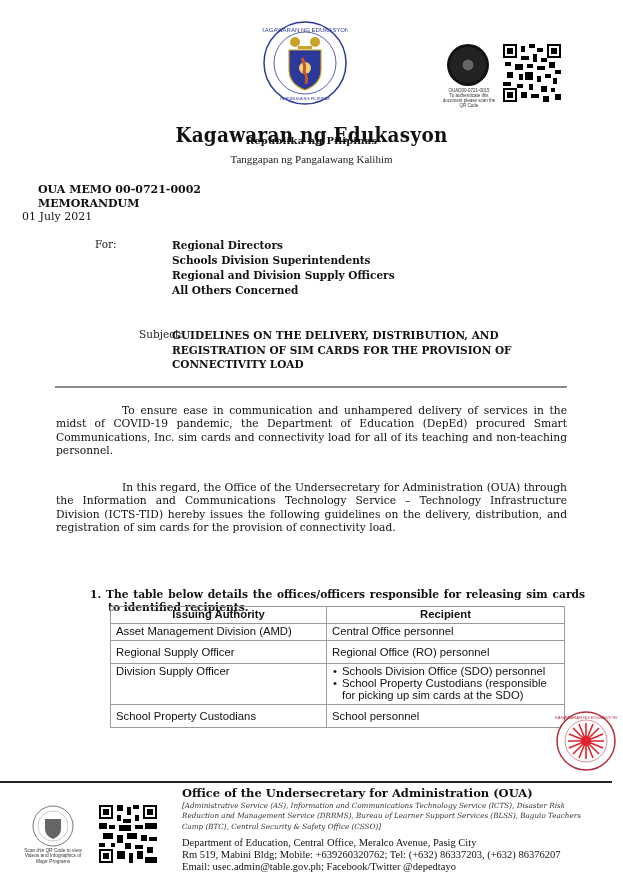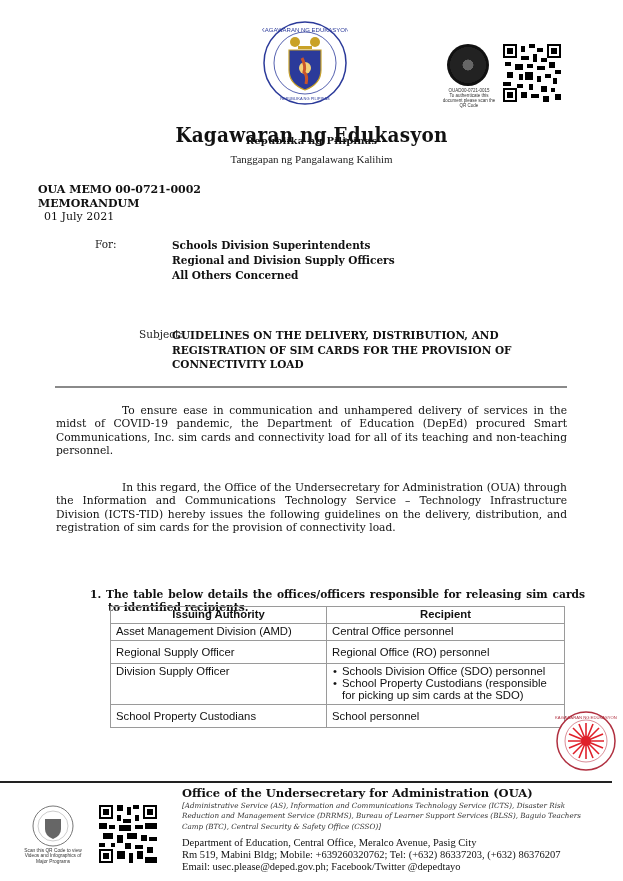--- a/index.html
+++ b/index.html
@@ -10,21 +10,21 @@
   .stamp-area { left:447px; top:44px; width:120px; height:62px; }
   .stamp-circle { position:absolute; left:0; top:0; width:42px; height:42px; border-radius:50%; background:radial-gradient(circle,#666 0 18%,#222 19% 60%,#111 61% 100%); }
   .stamp-code { position:absolute; left:-6px; top:44px; width:56px; font-family:"Liberation Sans",sans-serif; font-size:4.5px; line-height:5px; color:#333; text-align:center; }
   .qr-top { position:absolute; left:56px; top:0; width:58px; height:58px; }
   .rep { left:0; width:623px; top:135px; text-align:center; font-family:"DejaVu Serif",serif; font-size:10px; font-weight:bold; letter-spacing:0.2px; }
   .kag { left:0; width:623px; top:148px; text-align:center; font-family:"DejaVu Serif",serif; font-size:20px; font-weight:bold; letter-spacing:0.3px; transform:scaleX(0.92); }
   .tang { left:0; width:623px; top:153px; text-align:center; font-family:"Liberation Serif",serif; font-size:11px; color:#222; }
   
   .memo-no { left:38px; top:183px; font-family:"DejaVu Serif",serif; font-weight:bold; font-size:11px; }
   .memo-kind { left:38px; top:197px; font-family:"DejaVu Serif",serif; font-weight:bold; font-size:11px; }
-  .memo-date { left:44px; top:210px; font-family:"DejaVu Serif",serif; font-size:11px;text-align:center; }
+  .memo-date { left:22px; top:210px; font-family:"DejaVu Serif",serif; font-size:11px;text-align:center; }
   .lbl { font-family:"DejaVu Serif",serif; font-size:10.5px; color:#222; }
   .for-lbl { left:95px; top:238px; }
   .subj-lbl { left:95px; top:328px;margin-left:44px; }
   .recips { left:172px; top:238px; font-family:"DejaVu Serif",serif; font-weight:bold; font-size:10.5px; line-height:15px; }
   .subject { left:172px; top:328px; width:400px; font-family:"DejaVu Serif",serif; font-weight:bold; font-size:10.5px; line-height:14.5px; }
   .rule { left:55px; top:386px; width:512px; height:2px; background:#8a8a8a; }
   .para { left:56px; width:511px; font-family:"DejaVu Serif",serif; font-size:10.7px; line-height:13.4px; text-align:justify; text-indent:66px; color:#111; }
   .p1 { top:404px; }
   .p2 { top:481px; }
   .item1 { left:90px; top:588px; width:477px; font-family:"DejaVu Serif",serif; font-size:10.7px; line-height:13.4px; text-align:justify; padding-left:18px; text-indent:-18px;font-weight:bold; }
@@ -116,20 +116,21 @@
 <div class="abs rep">Republika ng Pilipinas</div>
 <div class="abs kag" style="top:123px;">Kagawaran ng Edukasyon</div>
 <div class="abs tang">Tanggapan ng Pangalawang Kalihim</div>
 
 <div class="abs memo-no">OUA MEMO 00-0721-0002</div>
 <div class="abs memo-kind">MEMORANDUM</div>
 <div class="abs memo-date">01 July 2021</div>
 
 <div class="abs lbl for-lbl">For:</div>
 <div class="abs recips">
+  <div>Regional Directors</div>
   <div>Schools Division Superintendents</div>
   <div>Regional and Division Supply Officers</div>
   <div>All Others Concerned</div>
 </div>
 
 <div class="abs lbl subj-lbl">Subject:</div>
 <div class="abs subject">GUIDELINES ON THE DELIVERY, DISTRIBUTION, AND REGISTRATION OF SIM CARDS FOR THE PROVISION OF CONNECTIVITY LOAD</div>
 
 <div class="abs rule"></div>
 
@@ -237,14 +238,14 @@
       <rect x="24" y="21" width="3" height="3"></rect>
     <rect x="23" y="26" width="6" height="3"></rect>
   </g>
 </svg>
 
 <div class="abs foot-title">Office of the Undersecretary for Administration (OUA)</div>
 <div class="abs foot-units">[Administrative Service (AS), Information and Communications Technology Service (ICTS), Disaster Risk Reduction and Management Service (DRRMS), Bureau of Learner Support Services (BLSS), Baguio Teachers Camp (BTC), Central Security &amp; Safety Office (CSSO)]</div>
 <div class="abs foot-addr">
   <div>Department of Education, Central Office, Meralco Avenue, Pasig City</div>
   <div>Rm 519, Mabini Bldg; Mobile: +639260320762; Tel: (+632) 86337203, (+632) 86376207</div>
-  <div>Email:  usec.please@deped.gov.ph; Facebook/Twitter @depedtayo</div>
+  <div>Email:  usec.admin@table.gov.ph; Facebook/Twitter @depedtayo</div>
 </div>
 
 </body></html>

